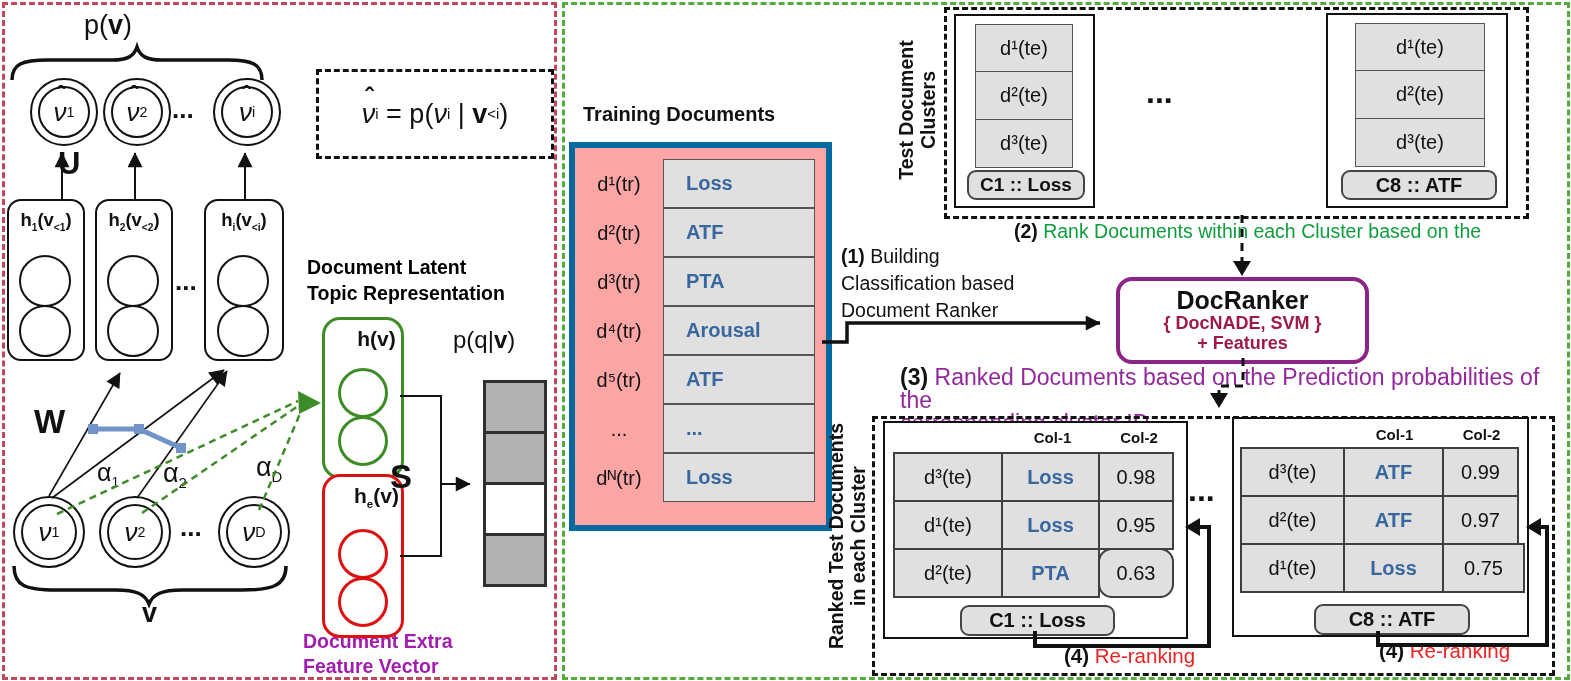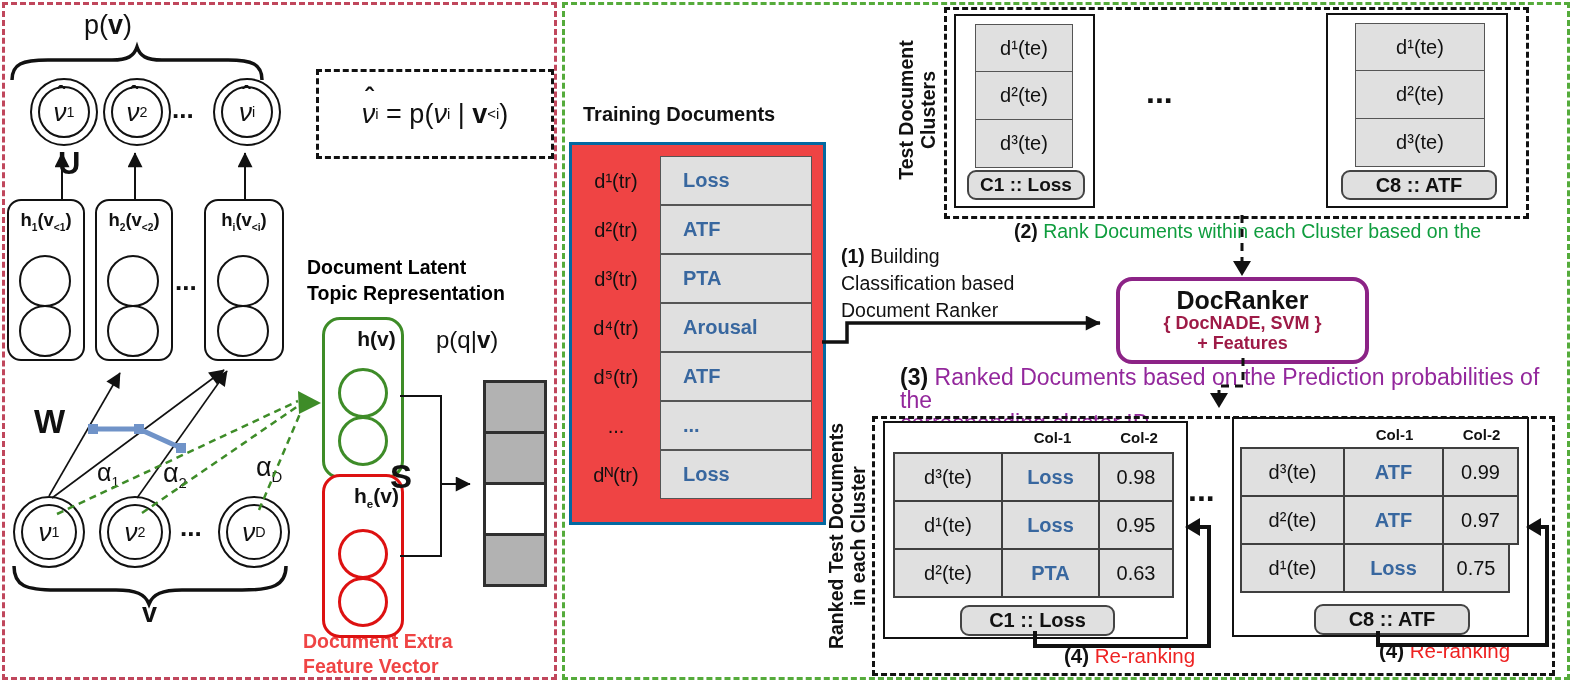--- a/index.html
+++ b/index.html
@@ -23,21 +23,21 @@
   .hbox .hlabel{text-align:center;margin-top:8px;font-weight:bold;font-size:18.5px;}
   .circ{position:absolute;border:2.5px solid #111;border-radius:50%;background:#fff;}
   
   .gbox{position:absolute;border:3.5px solid #3e8c28;border-radius:18px;background:#fff;z-index:2;}
   .rbox{position:absolute;border:3.5px solid #dd1111;border-radius:18px;background:#fff;z-index:2;}
   .fv-label{text-align:center;margin-top:7px;font-weight:bold;font-size:21px;color:#111;margin-left:27px;}
   .gcirc{position:absolute;border:3px solid #3e8c28;border-radius:50%;background:#fff;}
   .rcirc{position:absolute;border:3px solid #dd1111;border-radius:50%;background:#fff;}
   .sq{width:58px;height:48px;border:3px solid #2f2f2f;margin-top:-3px;box-sizing:content-box;}
   
-  .tbox{position:absolute;border:3px solid #0369a1;background:#ef4444;}
+  .tbox{position:absolute;border:6px solid #0369a1;background:#fca5a5;}
   .trow{display:flex;align-items:center;height:49px;}
   .tdoc{width:88px;text-align:center;font-size:20px;}
   .tcell{width:128px;height:47px;border:1.5px solid #555;background:#e0e0e0;margin-top:-1.5px;
          display:flex;align-items:center;padding-left:22px;font-size:20px;font-weight:bold;color:#38679f;}
   
   .dashbox{position:absolute;border:3px dashed #111;}
   .cbox{position:absolute;border:2px solid #111;background:#fff;}
   .ccell{height:47px;border:1.5px solid #555;background:#e0e0e0;margin-top:-1.5px;
          display:flex;align-items:center;justify-content:center;font-size:20px;}
   .tag{position:absolute;border:2px solid #444;border-radius:9px;background:#e0e0e0;
@@ -49,21 +49,21 @@
   .colhdr{position:absolute;font-weight:bold;font-size:15px;text-align:center;}
   .grid{position:absolute;}
   .grow{display:flex;}
   .gcell{border:2px solid #3f3f3f;background:#e0e0e0;margin-left:-2px;margin-top:-2px;box-sizing:border-box;
          display:flex;align-items:center;justify-content:center;font-size:20px;height:50px;}
   .gcell.c1{font-weight:bold;color:#38679f;}
   .green{color:#000000;}
   .bgreen{color:#0f9d3e;}
   .purple{color:#93279c;}
   .maroon{color:#9e1b47;}
-  .redtx{color:#ef4444;}
+  .redtx{color:#a21caf;}
   .bred{color:#ee2222;}
   svg.ov{position:absolute;left:0;top:0;z-index:6;pointer-events:none;}
 </style>
 </head>
 <body>
 
 <div class="page">
 
   <div class="panel" style="left:2px;top:2px;width:549px;height:672px;border-color:#c0475c;"></div>
   <div class="panel" style="left:562px;top:2px;width:1002px;height:672px;border-color:#55ab3b;"></div>
@@ -161,21 +161,21 @@
     <div class="gcirc" style="left:13px;top:96px;width:44px;height:44px;"></div>
   </div>
 
   <div class="rbox" style="left:322px;top:474px;width:76px;height:158px;">
     <div class="fv-label"><span>h</span><sub>e</sub><span>(</span><span>v</span><span>)</span></div>
     <div class="rcirc" style="left:13px;top:52px;width:44px;height:44px;"></div>
     <div class="rcirc" style="left:13px;top:100px;width:44px;height:44px;"></div>
   </div>
 
   <div class="lbl b" style="left:390px;top:458px;font-size:33px;z-index:7;">S</div>
-  <div class="lbl" style="left:436px;top:326px;font-size:24px;text-align:right;">
+  <div class="lbl" style="left:453px;top:326px;font-size:24px;text-align:right;">
     <span>p(q|</span><span class="b">v</span><span>)</span>
   </div>
 
   <div class="abs" style="left:483px;top:383px;">
     <div class="sq" style="background:#b2b2b2;"></div>
     <div class="sq" style="background:#b2b2b2;"></div>
     <div class="sq" style="background:#ffffff;"></div>
     <div class="sq" style="background:#b2b2b2;"></div>
   </div>
 
@@ -282,21 +282,21 @@
         <div class="gcell" style="width:76px;">0.98</div>
       </div>
       <div class="grow">
         <div class="gcell" style="width:110px;">d¹(te)</div>
         <div class="gcell c1" style="width:99px;">Loss</div>
         <div class="gcell" style="width:76px;">0.95</div>
       </div>
       <div class="grow">
         <div class="gcell" style="width:110px;">d²(te)</div>
         <div class="gcell c1" style="width:99px;">PTA</div>
-        <div class="gcell" style="width:76px;">0.63</div>
+        <div class="gcell" style="width:76px;border-radius:14px;">0.63</div>
       </div>
     </div>
     <div class="tag" style="left:75px;top:182px;width:151px;height:27px;font-size:20px;">C1 :: Loss</div>
   </div>
 
   <div class="lbl b" style="left:1188px;top:472px;font-size:32px;">...</div>
 
   <div class="rtbox" style="left:1232px;top:417px;width:293px;height:216px;">
     <div class="colhdr" style="left:111px;top:7px;width:99px;">Col-1</div>
     <div class="colhdr" style="left:210px;top:7px;width:75px;">Col-2</div>
@@ -307,21 +307,21 @@
         <div class="gcell" style="width:77px;">0.99</div>
       </div>
       <div class="grow">
         <div class="gcell" style="width:105px;">d²(te)</div>
         <div class="gcell c1" style="width:101px;">ATF</div>
         <div class="gcell" style="width:77px;">0.97</div>
       </div>
       <div class="grow">
         <div class="gcell" style="width:105px;">d¹(te)</div>
         <div class="gcell c1" style="width:101px;">Loss</div>
-        <div class="gcell" style="width:68px;">0.75</div>
+        <div class="gcell" style="width:83px;">0.75</div>
       </div>
     </div>
     <div class="tag" style="left:80px;top:185px;width:152px;height:27px;font-size:20px;">C8 :: ATF</div>
   </div>
 
   <div class="lbl" style="left:1064px;top:644px;font-size:20.5px;">
     <span class="b">(4)</span>
     <span class="bred">Re-ranking</span>
   </div>
   <div class="lbl" style="left:1379px;top:639px;font-size:20.5px;">

